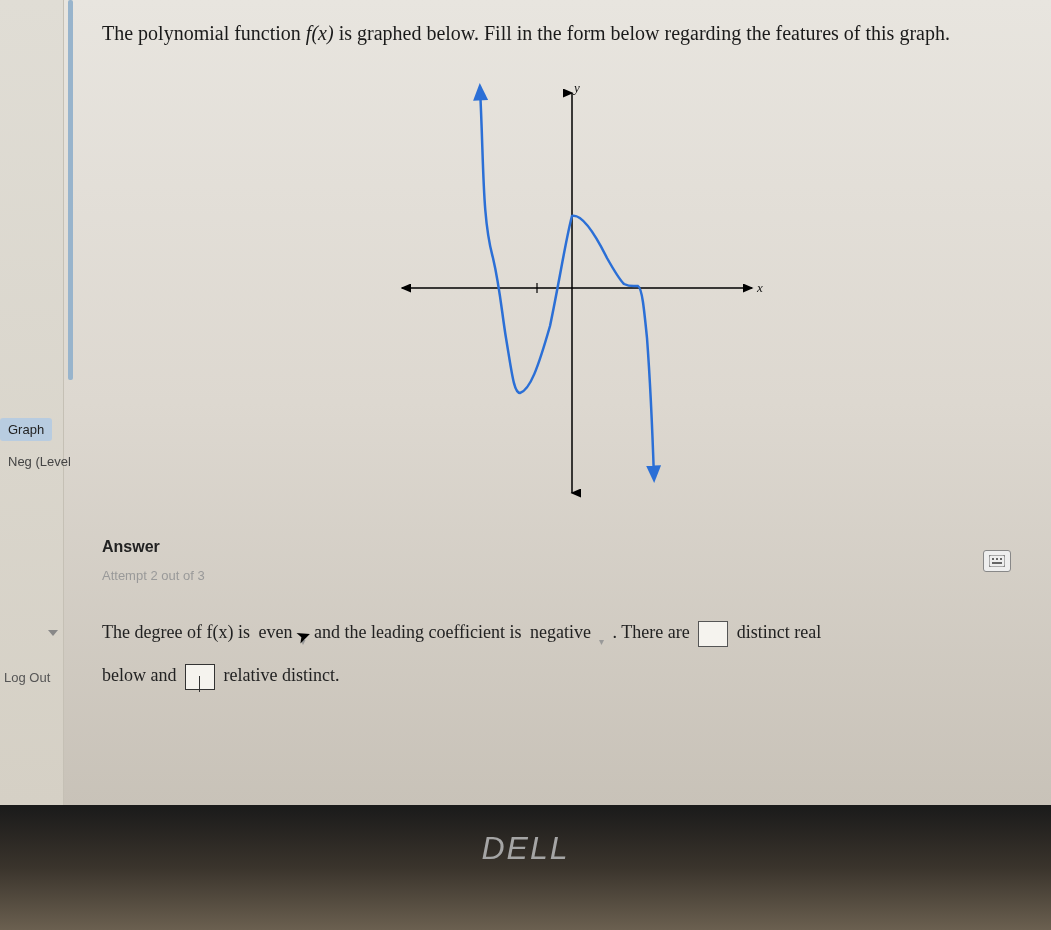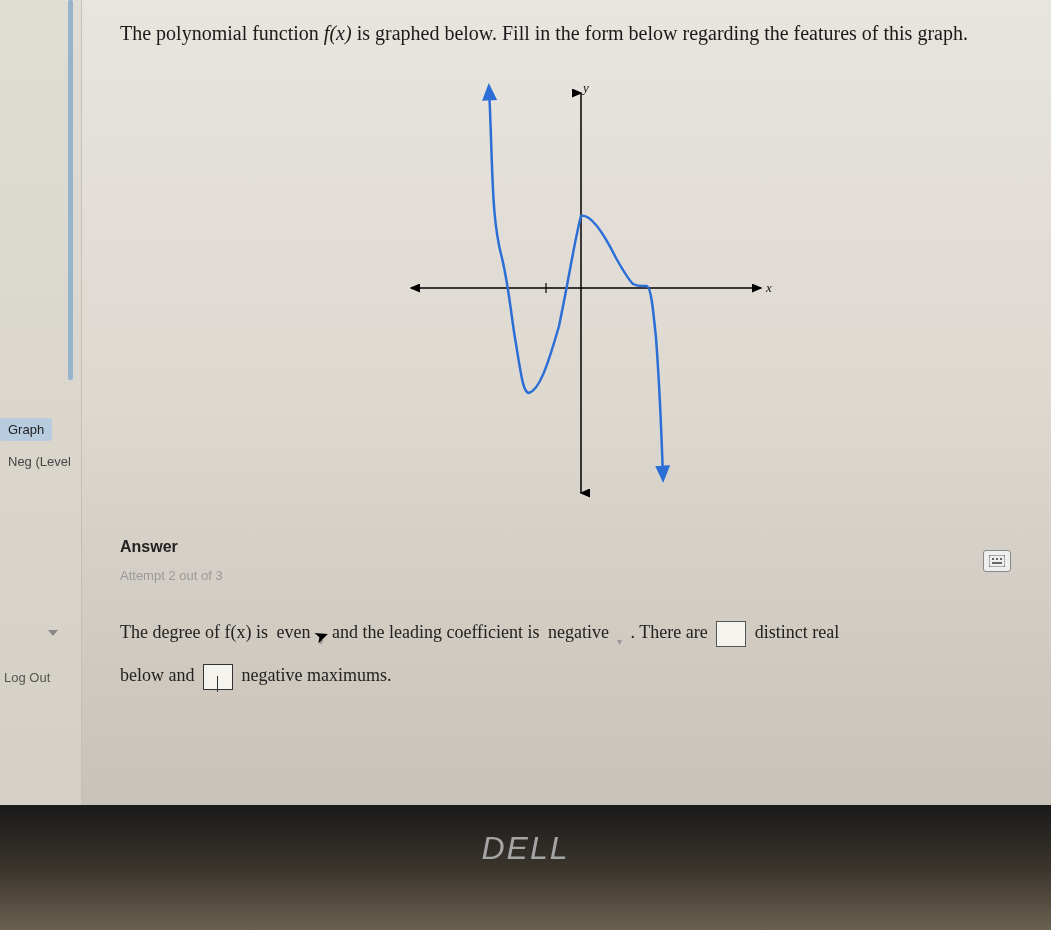--- a/index.html
+++ b/index.html
@@ -14,21 +14,21 @@
     .screen-area {
       position: absolute;
       top: 0;
       left: 0;
       width: 1051px;
       height: 805px;
       background: linear-gradient(180deg, #e8e5df 0%, #ddd8d0 50%, #c8c2b8 100%);
       display: flex;
     }
     .sidebar {
-      width: 82px;
+      width: 64px;
       height: 100%;
       background: linear-gradient(180deg, #e0ddd5 0%, #d5d0c5 100%);
       border-right: 1px solid #c5c0b5;
       position: relative;
       display: flex;
       flex-direction: column;
       font-family: Arial, sans-serif;
     }
     .sidebar-accent {
       position: absolute;
@@ -267,21 +267,21 @@
       </div>
       <div class="answer-body">
         <span>The degree of f(x) is </span><span class="inline-select">
             <span>even</span>
             <span class="chev">▾</span>
           </span><span> and the leading coefficient is </span><span class="inline-select">
             <span>negative</span>
             <span class="chev">▾</span>
           </span><span> . There are </span><span class="inline-input"></span><span> distinct real</span>
         <br>
-        <span>below and </span><span class="inline-input active"><span class="text-cursor"></span></span><span> negative maximums.</span>
+        <span>below and </span><span class="inline-input active"><span class="text-cursor"></span></span><span> relative distinct.</span>
       </div>
     </div>
 
     <div class="cursor-arrow">➤</div>
   </div>
 </div>
 
 <div class="bezel"></div>
 <div class="dell-logo">DELL</div>
 

